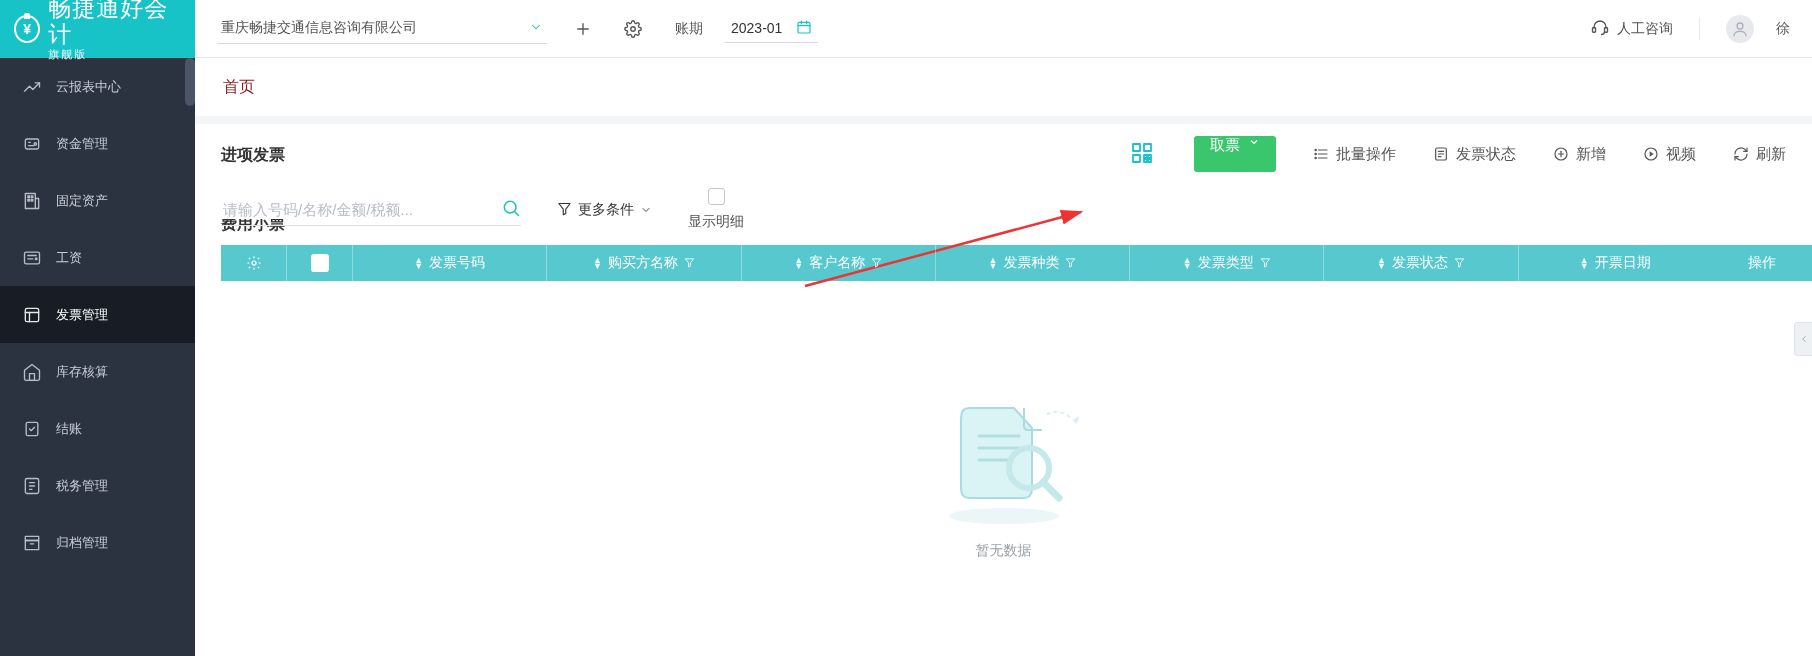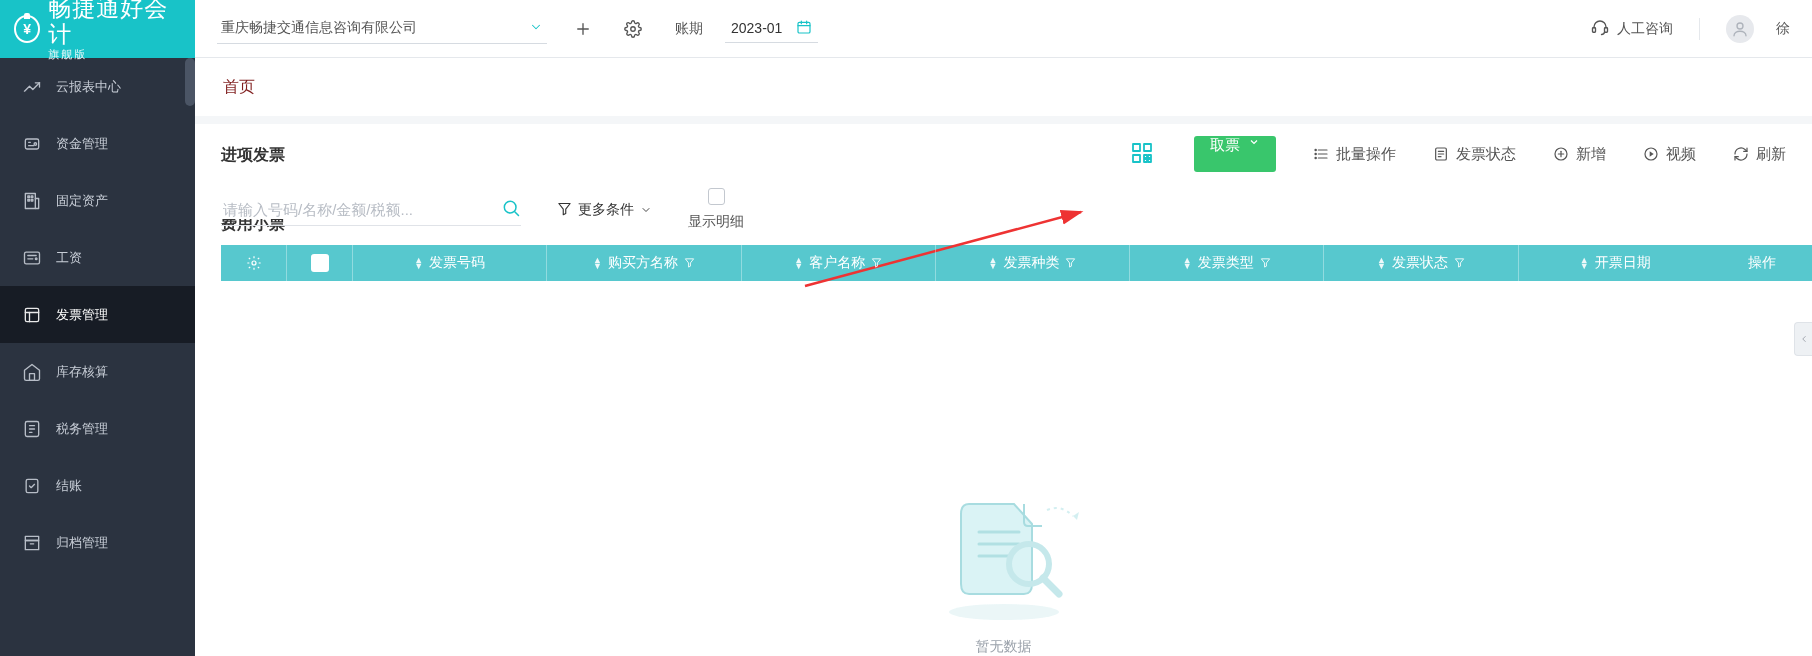--- a/index.html
+++ b/index.html
@@ -88,21 +88,21 @@
   .th:last-child{border-right:none;}
   .th .sort{display:flex;flex-direction:column;line-height:6px;font-size:9px;opacity:.9;}
   .th .flt{font-size:11px;opacity:.95;}
   .th.gear{width:66px;flex:0 0 66px;}
   .th.chkcol{width:66px;flex:0 0 66px;}
   .th.chkcol .box{width:18px;height:18px;border-radius:3px;background:#fff;}
   .th.op{width:100px;flex:0 0 100px;}
   .th.col{flex:1 1 0;}
 
   
-  .empty{flex:1;display:flex;flex-direction:column;align-items:center;justify-content:flex-end;gap:14px;color:#9aa1aa;}
+  .empty{flex:1;display:flex;flex-direction:column;align-items:center;justify-content:center;gap:14px;color:#9aa1aa;}
   .empty svg{opacity:.9;}
 
   
   .collapse-handle{position:absolute;right:0;top:198px;width:18px;height:34px;background:#eef1f4;border:1px solid #dfe3e8;border-right:none;border-radius:4px 0 0 4px;display:flex;align-items:center;justify-content:center;color:#8a9099;cursor:pointer;}
 
   
   .stroke{stroke:currentColor;fill:none;stroke-width:1.8;stroke-linecap:round;stroke-linejoin:round;}
 </style>
 </head>
 <body>
@@ -179,34 +179,34 @@
               <svg width="20" height="20" viewBox="0 0 24 24" class="stroke">
                 <path d="M3 10l9-7 9 7v10a2 2 0 0 1-2 2H5a2 2 0 0 1-2-2z"></path>
                 <rect x="9" y="14" width="6" height="8"></rect>
               </svg>
             </span>
             <span>库存核算</span>
           </li>
           <li class="">
             <span class="s-icon">
               <svg width="20" height="20" viewBox="0 0 24 24" class="stroke">
+                <rect x="5" y="4" width="14" height="16" rx="2"></rect>
+                <polyline points="9 12 11 14 15 10"></polyline>
+              </svg>
+            </span>
+            <span>结账</span>
+          </li>
+          <li class="">
+            <span class="s-icon">
+              <svg width="20" height="20" viewBox="0 0 24 24" class="stroke">
                 <rect x="4" y="3" width="16" height="18" rx="2"></rect>
                 <path d="M9 8h6M9 12h6M9 16h3"></path>
               </svg>
             </span>
             <span>税务管理</span>
-          </li>
-          <li class="">
-            <span class="s-icon">
-              <svg width="20" height="20" viewBox="0 0 24 24" class="stroke">
-                <rect x="5" y="4" width="14" height="16" rx="2"></rect>
-                <polyline points="9 12 11 14 15 10"></polyline>
-              </svg>
-            </span>
-            <span>结账</span>
           </li>
           <li class="">
             <span class="s-icon">
               <svg width="20" height="20" viewBox="0 0 24 24" class="stroke">
                 <rect x="4" y="4" width="16" height="5"></rect>
                 <rect x="4" y="9" width="16" height="11"></rect>
                 <line x1="10" y1="13" x2="14" y2="13"></line>
               </svg>
             </span>
             <span>归档管理</span>

